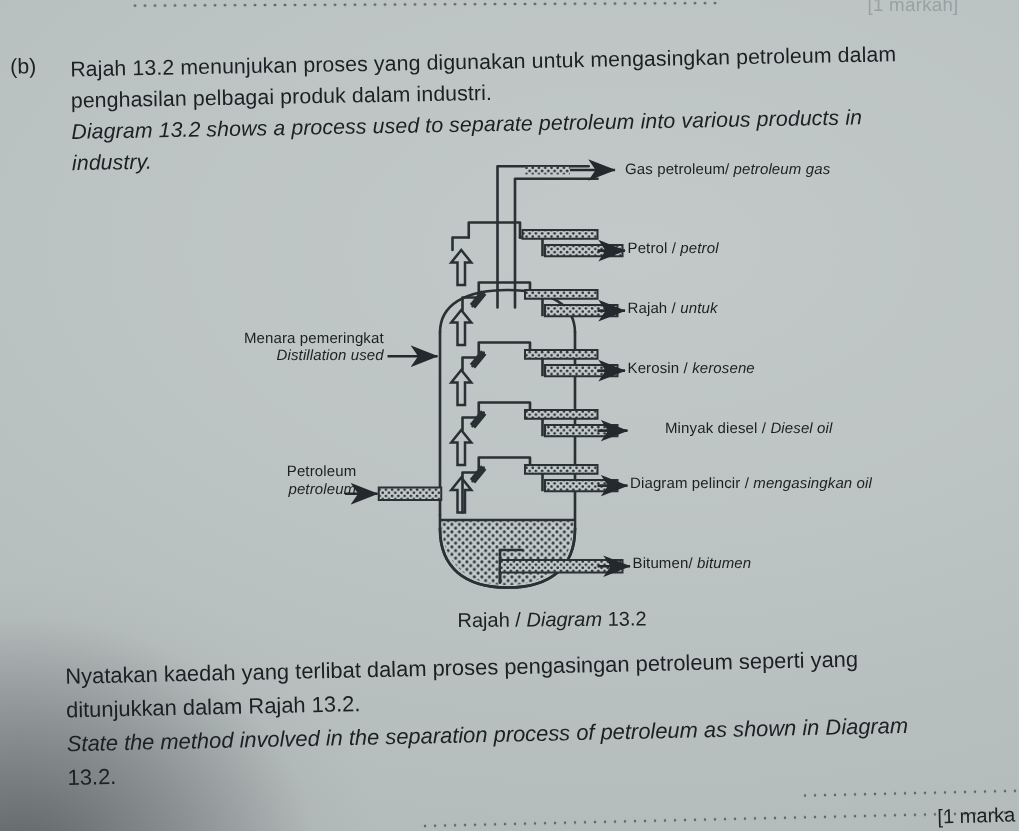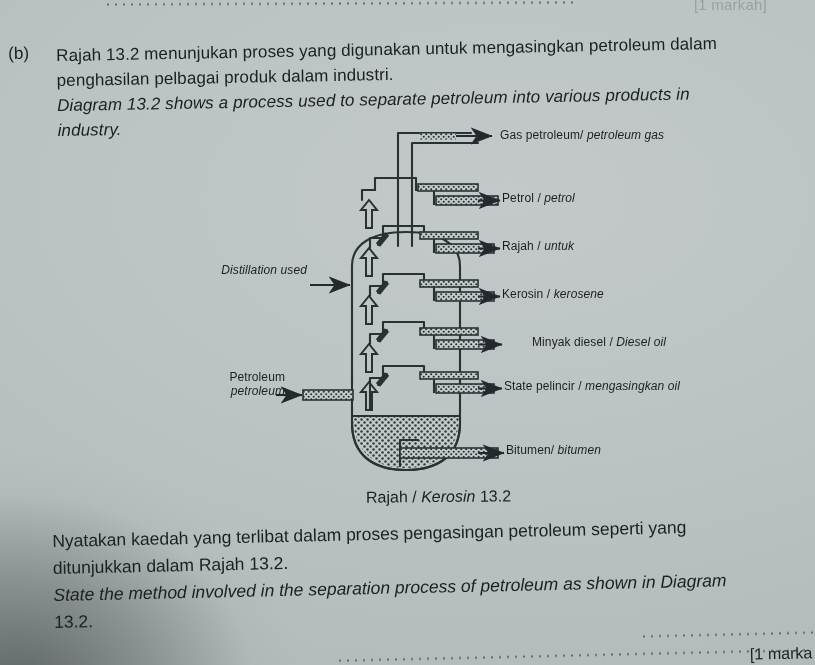--- a/index.html
+++ b/index.html
@@ -282,42 +282,43 @@
       <span>Kerosin /</span>
       <span class="it">kerosene</span>
     </div>
 
     <div class="dlabel" style="left:532px; top:217px;">
       <span>Minyak diesel /</span>
       <span class="it">Diesel oil</span>
     </div>
 
     <div class="dlabel" style="left:504px; top:261px;">
-      <span>State pelincir /</span>
+      <span>Diagram pelincir /</span>
       <span class="it">mengasingkan oil</span>
     </div>
 
     <div class="dlabel" style="left:506px; top:325px;">
       <span>Bitumen/</span>
       <span class="it">bitumen</span>
     </div>
 
     <div class="dlabel r" style="left:135px; top:145px; width:172px;">
+      <div>Menara pemeringkat</div>
       <div class="it">Distillation used</div>
     </div>
 
     <div class="dlabel r" style="left:190px; top:252px; width:95px;">
       <div>Petroleum</div>
       <div class="it">petroleum</div>
     </div>
   </div>
 
   <div id="caption">
     <span>Rajah /</span>
-    <span class="it">Kerosin</span>
+    <span class="it">Diagram</span>
     <span>13.2</span>
   </div>
 
   <div id="qtext">
     <span>Nyatakan kaedah yang terlibat dalam proses pengasingan petroleum seperti yang</span>
     <span>ditunjukkan dalam Rajah 13.2.</span>
     <span class="it">State the method involved in the separation process of petroleum as shown in Diagram</span>
     <span>13.2.</span>
   </div>
 

